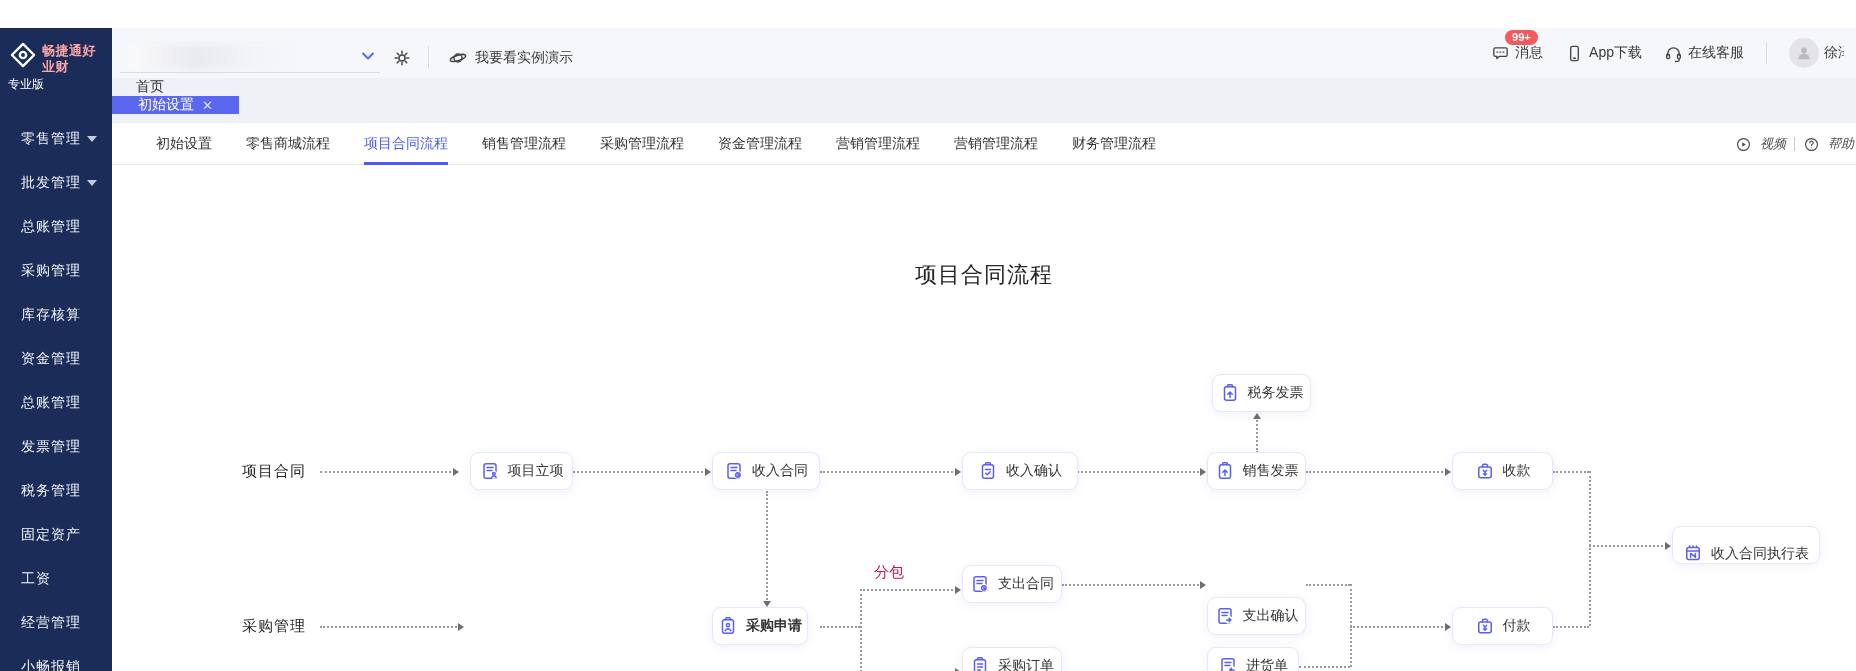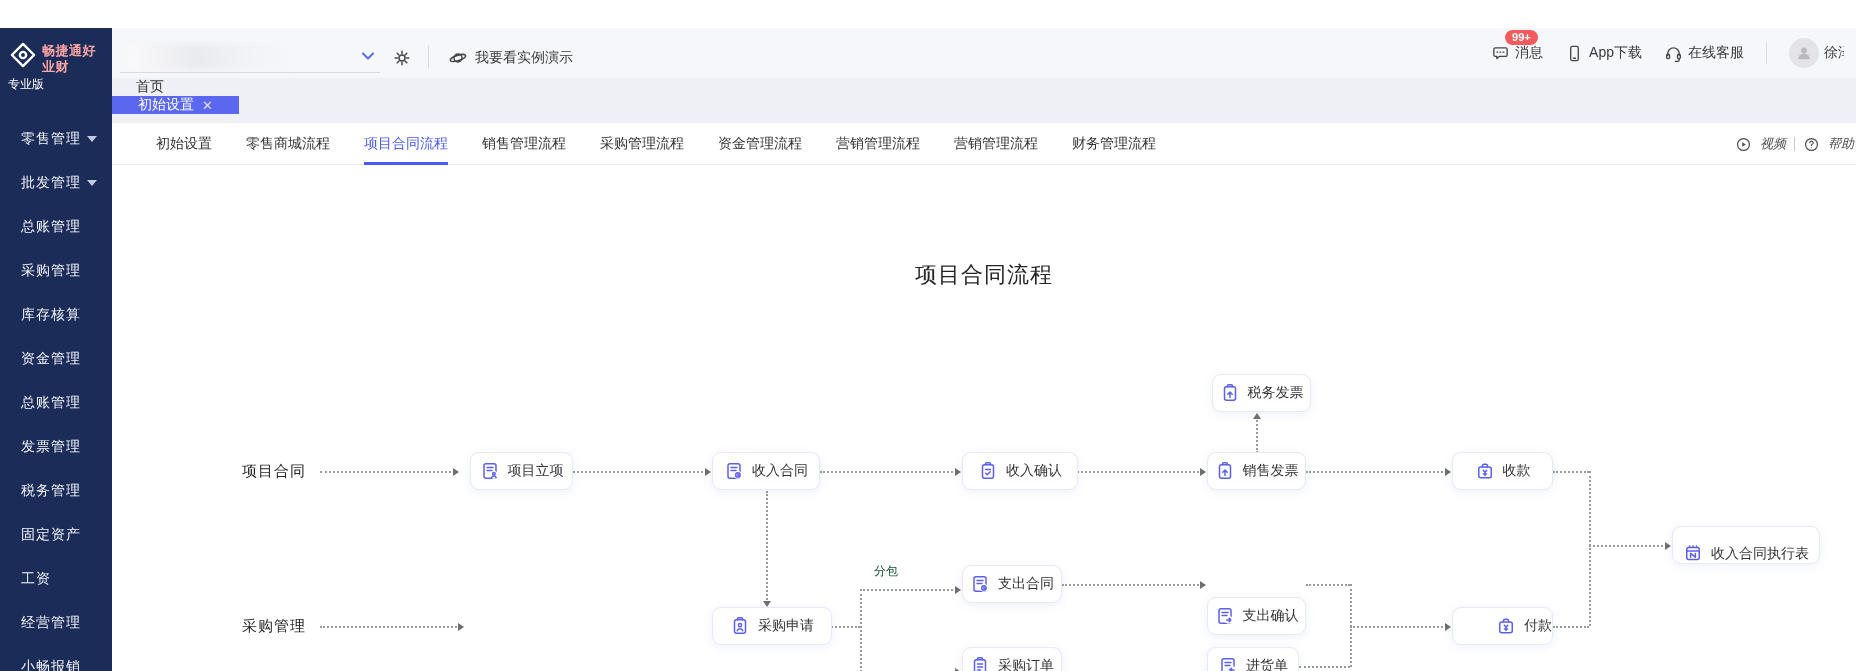--- a/index.html
+++ b/index.html
@@ -54,21 +54,21 @@
   .subtab-right span.lbl { cursor:pointer; }
   .icon-inline { display:flex; align-items:center; }
 
   
   .flow { position:absolute; left:0; top:42px; right:0; bottom:0; }
   .flow-title { position:absolute; left:0; width:1744px; top:95px; text-align:center; font-size:22px; font-weight:500; color:#262626; letter-spacing:1px; }
   .flow-node { position:absolute; height:38px; background:#fff; border:1px solid #e7e9f7; border-radius:9px;
                box-shadow:0 2px 10px rgba(90,103,238,.10); display:flex; align-items:center; justify-content:center; gap:8px;
                font-size:14px; color:#333; cursor:pointer; }
   .row-label { position:absolute; font-size:15px; color:#262626; letter-spacing:1px; }
-  .branch-label { position:absolute; font-size:12px; color:#14532d; }
+  .branch-label { position:absolute; font-size:15px; color:#be185d; }
   .seg { position:absolute; }
   .seg.h { border-top:2px dotted #9a9a9a; height:0; }
   .seg.v { border-left:2px dotted #9a9a9a; width:0; }
   .arr { position:absolute; width:0; height:0; }
   .arr.right { border-top:4px solid transparent; border-bottom:4px solid transparent; border-left:6px solid #6f6f6f; }
   .arr.up    { border-left:4px solid transparent; border-right:4px solid transparent; border-bottom:6px solid #6f6f6f; }
   .arr.down  { border-left:4px solid transparent; border-right:4px solid transparent; border-top:6px solid #6f6f6f; }
 </style>
 </head>
 <body>
@@ -348,21 +348,21 @@
       <div class="flow-node" style="left: 1560px; top: 361px; width: 148px; align-items: flex-end;">
         <span class="icon-inline">
           <svg width="20" height="20" viewBox="0 0 20 20" fill="none" stroke="#5b5ff0" stroke-width="1.5" stroke-linecap="round" stroke-linejoin="round">
             <rect x="3.75" y="4.5" width="12.5" height="12" rx="2"></rect>
             <path d="M6.5 4.5V2.9M10 4.5V2.9M13.5 4.5V2.9M3.75 8h12.5"></path>
             <path d="M7.6 14.2v-3.8l4.8 3.8v-3.8"></path>
           </svg>
         </span>
         <span>收入合同执行表</span>
       </div>
-      <div class="flow-node" style="left: 600px; top: 442px; width: 120px;">
+      <div class="flow-node" style="left: 600px; top: 442px; width: 96px; font-weight: bold;">
         <span class="icon-inline">
           <svg width="20" height="20" viewBox="0 0 20 20" fill="none" stroke="#5b5ff0" stroke-width="1.5" stroke-linecap="round" stroke-linejoin="round">
             <rect x="4.5" y="3.75" width="11" height="13.5" rx="2"></rect>
             <path d="M7.5 3.75v-1a1 1 0 0 1 1-1h3a1 1 0 0 1 1 1v1"></path>
             <circle cx="10" cy="9.2" r="1.6"></circle>
             <path d="M7.2 14.8a2.9 2.9 0 0 1 5.6 0"></path>
           </svg>
         </span>
         <span>采购申请</span>
       </div>
@@ -403,21 +403,21 @@
         <span class="icon-inline">
           <svg width="20" height="20" viewBox="0 0 20 20" fill="none" stroke="#5b5ff0" stroke-width="1.5" stroke-linecap="round" stroke-linejoin="round">
             <rect x="4" y="2.75" width="12" height="14.5" rx="2"></rect>
             <path d="M7 6.5h6M7 9.5h5"></path>
             <circle cx="13.9" cy="13.9" r="3.8" fill="#ffffff" stroke="none"></circle>
             <path d="M16 13.9h-4.2M13.5 12.2l-1.7 1.7 1.7 1.7"></path>
           </svg>
         </span>
         <span>进货单</span>
       </div>
-      <div class="flow-node" style="left: 1340px; top: 442px; width: 101px; justify-content: flex-end;">
+      <div class="flow-node" style="left: 1340px; top: 442px; width: 101px;">
         <span class="icon-inline">
           <svg width="20" height="20" viewBox="0 0 20 20" fill="none" stroke="#5b5ff0" stroke-width="1.5" stroke-linecap="round" stroke-linejoin="round">
             <rect x="3.75" y="6" width="12.5" height="10.75" rx="2"></rect>
             <path d="M7.5 6V4.75a1.5 1.5 0 0 1 1.5-1.5h2a1.5 1.5 0 0 1 1.5 1.5V6"></path>
             <path d="M8.3 9.3l1.7 2.1 1.7-2.1M10 11.4v3.2M8.4 12.9h3.2"></path>
           </svg>
         </span>
         <span>付款</span>
       </div>
     </div>

